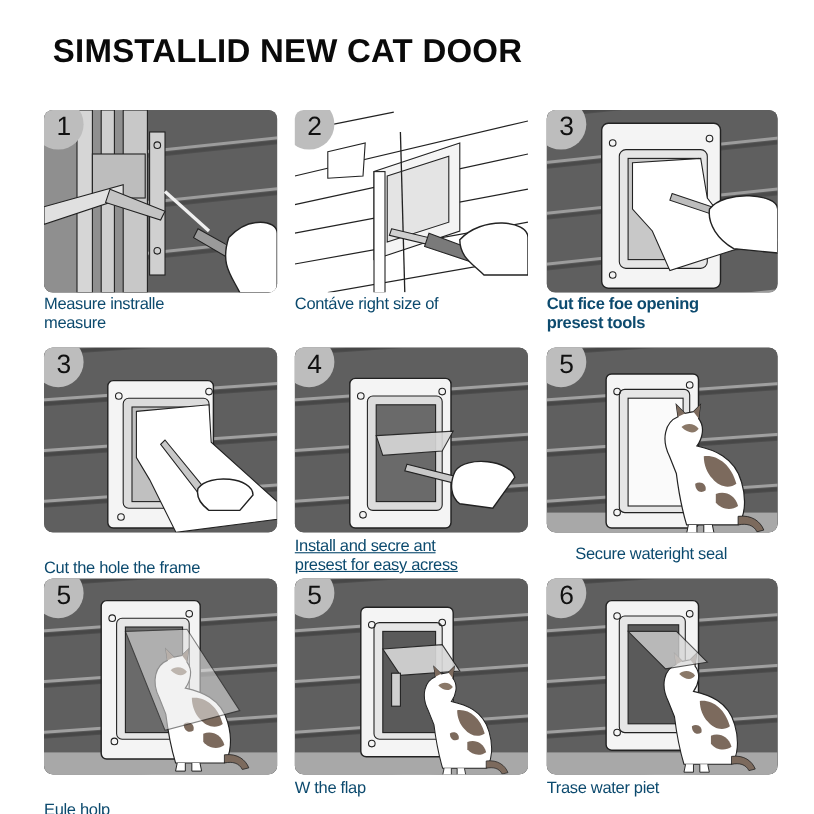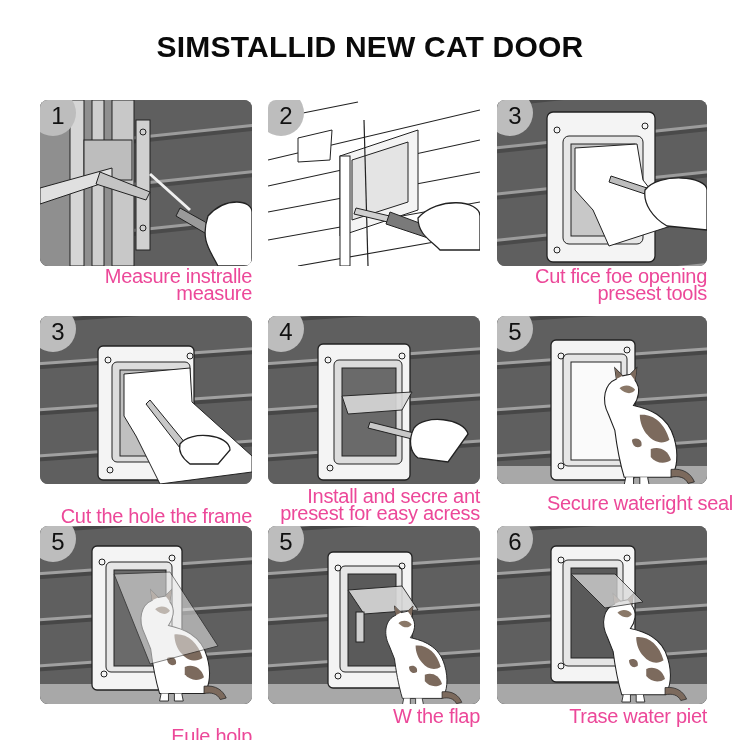--- a/index.html
+++ b/index.html
@@ -1,39 +1,39 @@
 <!DOCTYPE html>
 <html><head>
 <meta charset="utf-8">
 <style>
   * { box-sizing: border-box; margin: 0; padding: 0; }
   html, body { width: 740px; height: 740px; background: #ffffff; overflow: hidden; }
   body { font-family: "Liberation Sans", sans-serif; color: #111; position: relative; }
   .title {
-    position: absolute; left: 0; top: 30px; width: 740px; text-align: center;
+    position: absolute; left: 0; top: 30px; width: 740px; text-align: left;
     font-family: "Liberation Sans", sans-serif; font-weight: bold; font-size: 30px;
-    letter-spacing: 0.2px; color: #0a0a0a;
+    letter-spacing: 0.2px; color: #0a0a0a; padding-left: 48px;
   }
   .grid { position: absolute; left: 0; top: 0; width: 740px; height: 740px; }
   .step { position: absolute; }
   .panel {
     position: absolute; overflow: hidden; border-radius: 8px;
     background: #5e5e5e;
   }
   .panel svg { position: absolute; left: 0; top: 0; width: 100%; height: 100%; }
   .badge {
     position: absolute; left: -10px; top: -10px; width: 46px; height: 46px;
     border-radius: 50%; background: #bdbdbd; color: #111;
     font-family: "Liberation Sans", sans-serif; font-size: 24px;
     display: flex; align-items: flex-end; justify-content: center; padding: 0 0 6px 10px;
     z-index: 3;
   }
   .caption {
-    position: absolute; text-align: right; font-family: "Liberation Sans", sans-serif;
-    font-size: 20px; line-height: 17px; color: #ec4899; letter-spacing: -0.3px;
+    position: absolute; text-align: left; font-family: "Liberation Sans", sans-serif;
+    font-size: 15px; line-height: 17px; color: #0c4a6e; letter-spacing: -0.3px;
   }
 </style>
 </head>
 <body>
 
 <svg width="0" height="0" style="position:absolute">
   <defs>
     <pattern id="siding" width="10" height="46" patternUnits="userSpaceOnUse" patternTransform="rotate(-6)">
       <rect width="10" height="46" fill="#5f5f5f"></rect>
       <rect y="0" width="10" height="3" fill="#9c9c9c"></rect>
@@ -104,40 +104,41 @@
         <path d="M84,60 L140,42 L140,102 L84,120Z" fill="#e4e4e4" stroke="#222"></path>
         <rect x="72" y="56" width="10" height="110" fill="#fff" stroke="#222"></rect>
         <path d="M96,20 L100,166" stroke="#222" stroke-width="1.2"></path>
         <path d="M88,108 L130,118 L128,124 L86,114Z" fill="#cfcfcf" stroke="#222"></path>
         <path d="M122,112 L170,130 L166,140 L118,124Z" fill="#7a7a7a" stroke="#222"></path>
         <path d="M150,118 C170,96 212,100 212,116 L212,150 L172,150 C162,140 150,134 150,118Z" fill="#ffffff" stroke="#222" stroke-width="1.3"></path>
       </svg>
       <div class="badge">2</div>
     </div>
     <div class="caption" style="left:268px;top:268px;width:212px;">
+      <div>Contáve right size of</div>
     </div>
   </div>
 
   <div class="step">
     <div class="panel" style="left:497px;top:100px;width:210px;height:166px;">
       <svg viewBox="0 0 210 166" preserveAspectRatio="none">
         <rect width="210" height="166" fill="url(#siding)"></rect>
         <rect x="50" y="12" width="108" height="150" rx="6" fill="#f4f4f4" stroke="#222" stroke-width="1.3"></rect>
         <rect x="66" y="36" width="80" height="108" rx="6" fill="#e6e6e6" stroke="#222"></rect>
         <rect x="74" y="44" width="64" height="92" fill="#c8c8c8" stroke="#222"></rect>
         <path d="M78,48 L140,44 L146,80 L180,124 L112,146 L96,110 L78,90Z" fill="#ffffff" stroke="#222"></path>
         <circle cx="60" cy="30" r="3" fill="none" stroke="#222"></circle>
         <circle cx="148" cy="26" r="3" fill="none" stroke="#222"></circle>
         <circle cx="60" cy="150" r="3" fill="none" stroke="#222"></circle>
         <path d="M114,76 L150,88 L148,94 L112,82Z" fill="#bdbdbd" stroke="#222"></path>
         <path d="M148,90 C162,72 210,76 210,90 L210,130 L170,126 C156,118 146,104 148,90Z" fill="#ffffff" stroke="#222" stroke-width="1.3"></path>
       </svg>
       <div class="badge">3</div>
     </div>
-    <div class="caption" style="left:497px;top:268px;width:210px;">
+    <div class="caption" style="left:497px;top:268px;width:210px;font-weight:bold;">
       <div>Cut fice foe opening</div>
       <div>presest tools</div>
     </div>
   </div>
 
   <div class="step">
     <div class="panel" style="left:40px;top:316px;width:212px;height:168px;">
       <svg viewBox="0 0 212 168" preserveAspectRatio="none">
         <rect width="212" height="168" fill="url(#siding2)"></rect>
         <rect x="58" y="30" width="96" height="134" rx="5" fill="#f4f4f4" stroke="#222" stroke-width="1.3"></rect>
@@ -167,21 +168,21 @@
         <rect x="74" y="52" width="54" height="88" fill="#6a6a6a" stroke="#222"></rect>
         <path d="M74,80 L144,76 L134,94 L80,98Z" fill="#d8d8d8" stroke="#222" opacity="0.9"></path>
         <circle cx="60" cy="44" r="3" fill="none" stroke="#222"></circle>
         <circle cx="134" cy="40" r="3" fill="none" stroke="#222"></circle>
         <circle cx="62" cy="152" r="3" fill="none" stroke="#222"></circle>
         <path d="M102,106 L150,118 L148,124 L100,112Z" fill="#c8c8c8" stroke="#222"></path>
         <path d="M146,112 C156,98 196,102 200,118 L180,146 L150,142 C142,136 140,124 146,112Z" fill="#ffffff" stroke="#222" stroke-width="1.3"></path>
       </svg>
       <div class="badge">4</div>
     </div>
-    <div class="caption" style="left:268px;top:488px;width:212px;">
+    <div class="caption" style="left:268px;top:488px;width:212px;text-decoration:underline;">
       <div>Install and secre ant</div>
       <div>presest for easy acress</div>
     </div>
   </div>
 
   <div class="step">
     <div class="panel" style="left:497px;top:316px;width:210px;height:168px;">
       <svg viewBox="0 0 210 168" preserveAspectRatio="none">
         <rect width="210" height="168" fill="url(#siding2)"></rect>
         <rect x="0" y="150" width="210" height="18" fill="#a8a8a8"></rect>

